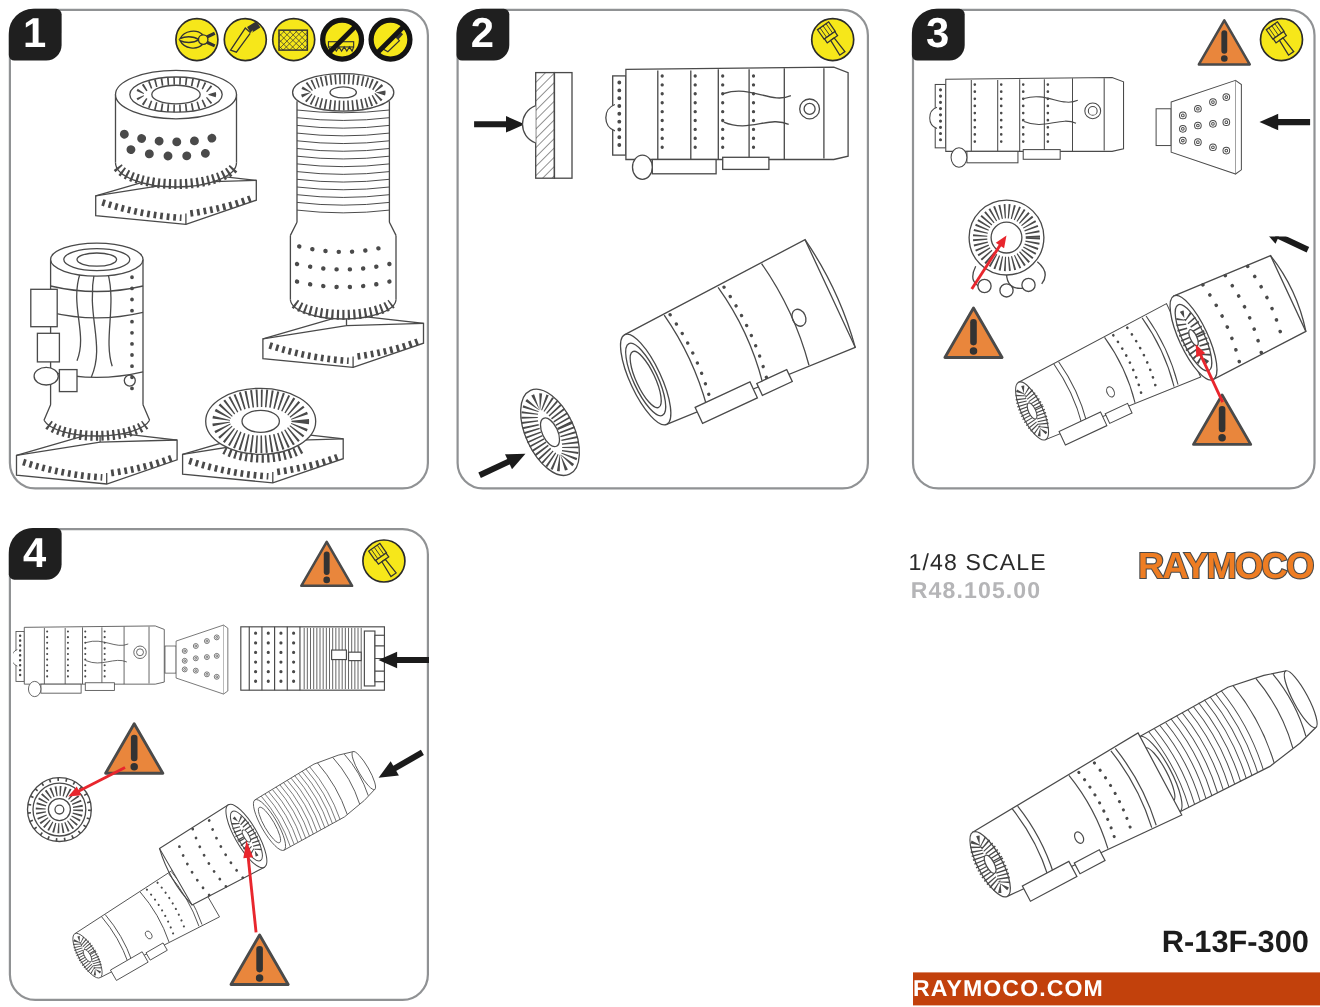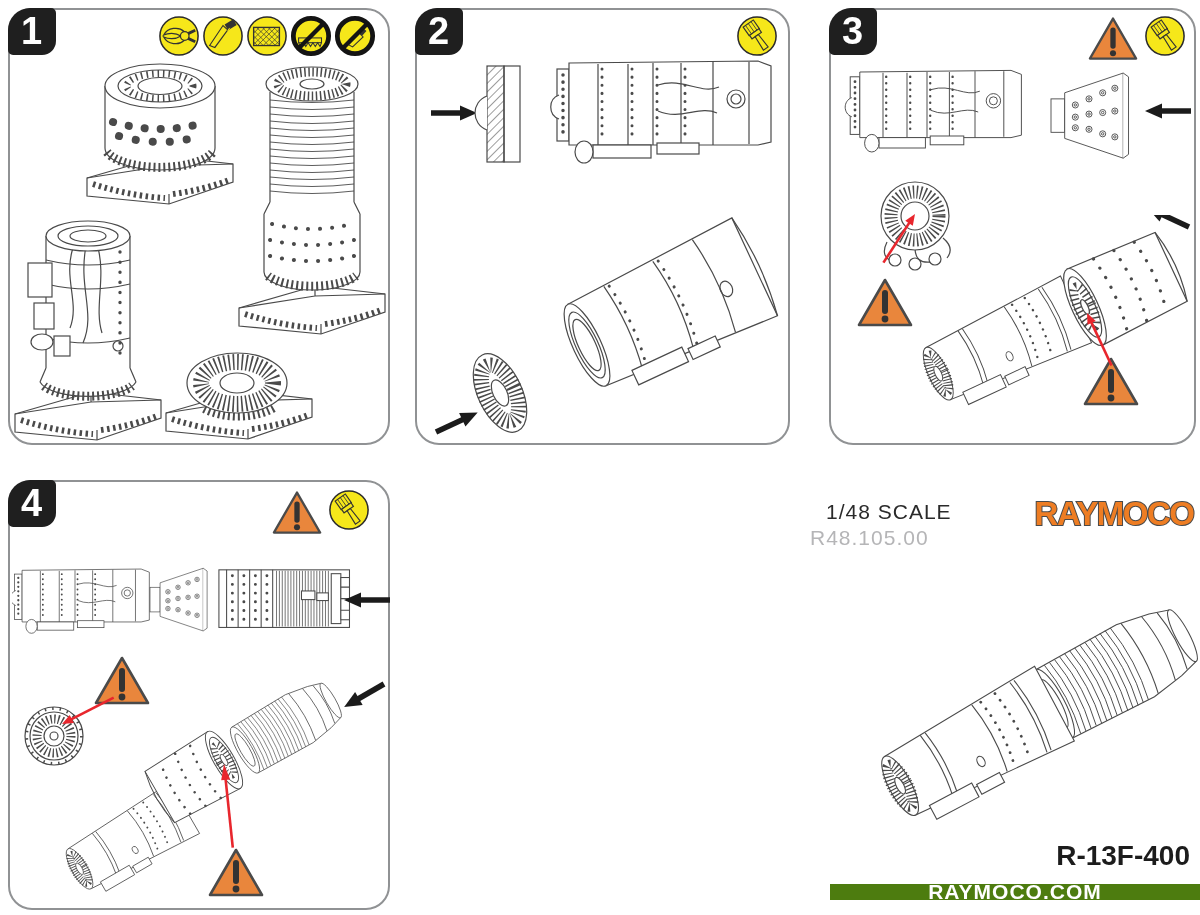--- a/index.html
+++ b/index.html
@@ -5,24 +5,24 @@
   *{margin:0;padding:0;box-sizing:border-box}
   html,body{width:1200px;height:915px;background:#fff;font-family:"Liberation Sans",sans-serif;overflow:hidden}
   body{position:relative}
   .panel{position:absolute;border:2.5px solid #909294;border-radius:24px;background:#fff}
   .badge{position:absolute;top:-2.5px;left:-2.5px;width:48px;height:47px;background:#1f1f1f;
          border-radius:22px 5px 14px 5px;color:#fff;font-weight:bold;font-size:38px;
          display:flex;align-items:center;justify-content:center;line-height:1}
   .iconrow{position:absolute;display:flex;gap:2px}
   .art,.hdr{position:absolute}
   .scale-label{position:absolute;left:826px;top:500px;font-size:21px;font-weight:normal;color:#2a2a2a;letter-spacing:1px}
-  .prod-code{position:absolute;left:810px;top:526px;font-size:21px;font-weight:normal;color:#b5b5b7;letter-spacing:1px}
+  .prod-code{position:absolute;left:828px;top:526px;font-size:21px;font-weight:bold;color:#b5b5b7;letter-spacing:1px}
   .model-code{position:absolute;left:950px;top:840px;width:240px;text-align:right;font-size:28px;font-weight:bold;color:#1c1c1c}
-  .webbar{position:absolute;left:830px;top:884px;width:370px;height:16px;background:#4d7c0f;
-          display:flex;align-items:center;justify-content:center;color:#fff;font-weight:bold;font-size:21px;letter-spacing:1px}
+  .webbar{position:absolute;left:830px;top:884px;width:370px;height:30px;background:#c2410c;
+          display:flex;align-items:center;justify-content:flex-start;color:#fff;font-weight:bold;font-size:21px;letter-spacing:1px}
   svg{display:block}
 </style>
 </head>
 <body>
 
 <svg width="0" height="0" style="position:absolute">
 <defs>
   <pattern id="hatch" width="6" height="6" patternUnits="userSpaceOnUse" patternTransform="rotate(45)">
     <path d="M0,0 V6" stroke="#4a4a4a" stroke-width="1.1"></path>
   </pattern>
@@ -410,17 +410,17 @@
 
 <svg style="position:absolute;left:1028px;top:492px" width="172" height="44" viewBox="0 0 172 44">
   <text x="86" y="33" text-anchor="middle" font-family="Liberation Sans, sans-serif" font-size="33" font-weight="bold" letter-spacing="-1.5" fill="#EE7D23" stroke="#4a4a4a" stroke-width="2" paint-order="stroke">RAYMOCO</text>
 </svg>
 
 <svg style="position:absolute;left:840px;top:592px" width="360" height="238" viewBox="0 0 360 238">
   <use href="#engAB" transform="translate(214,112) rotate(-28) scale(0.97)"></use>
   <use href="#engFront" transform="translate(52,198) rotate(-28) scale(0.92)"></use>
 </svg>
 
-<div class="model-code">R-13F-400</div>
+<div class="model-code">R-13F-300</div>
 
 <div class="webbar">
   <span>RAYMOCO.COM</span>
 </div>
 
 </body></html>

